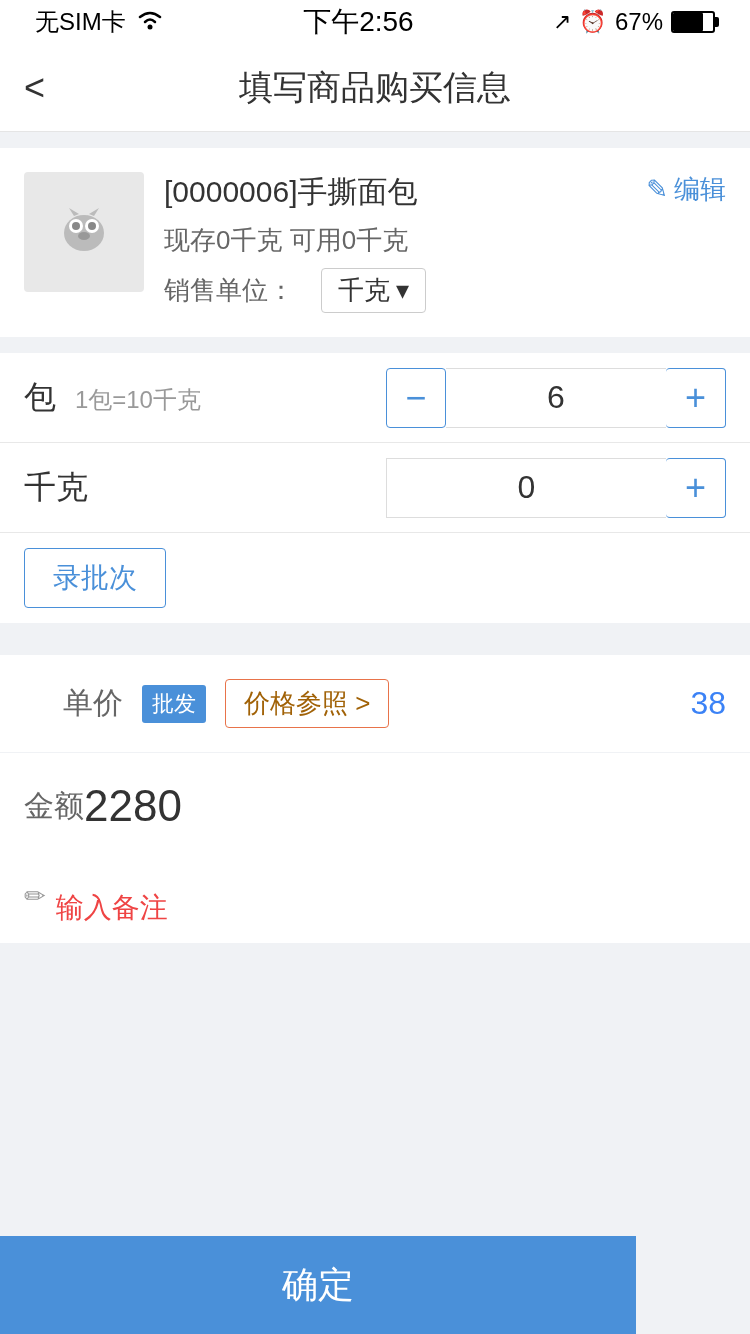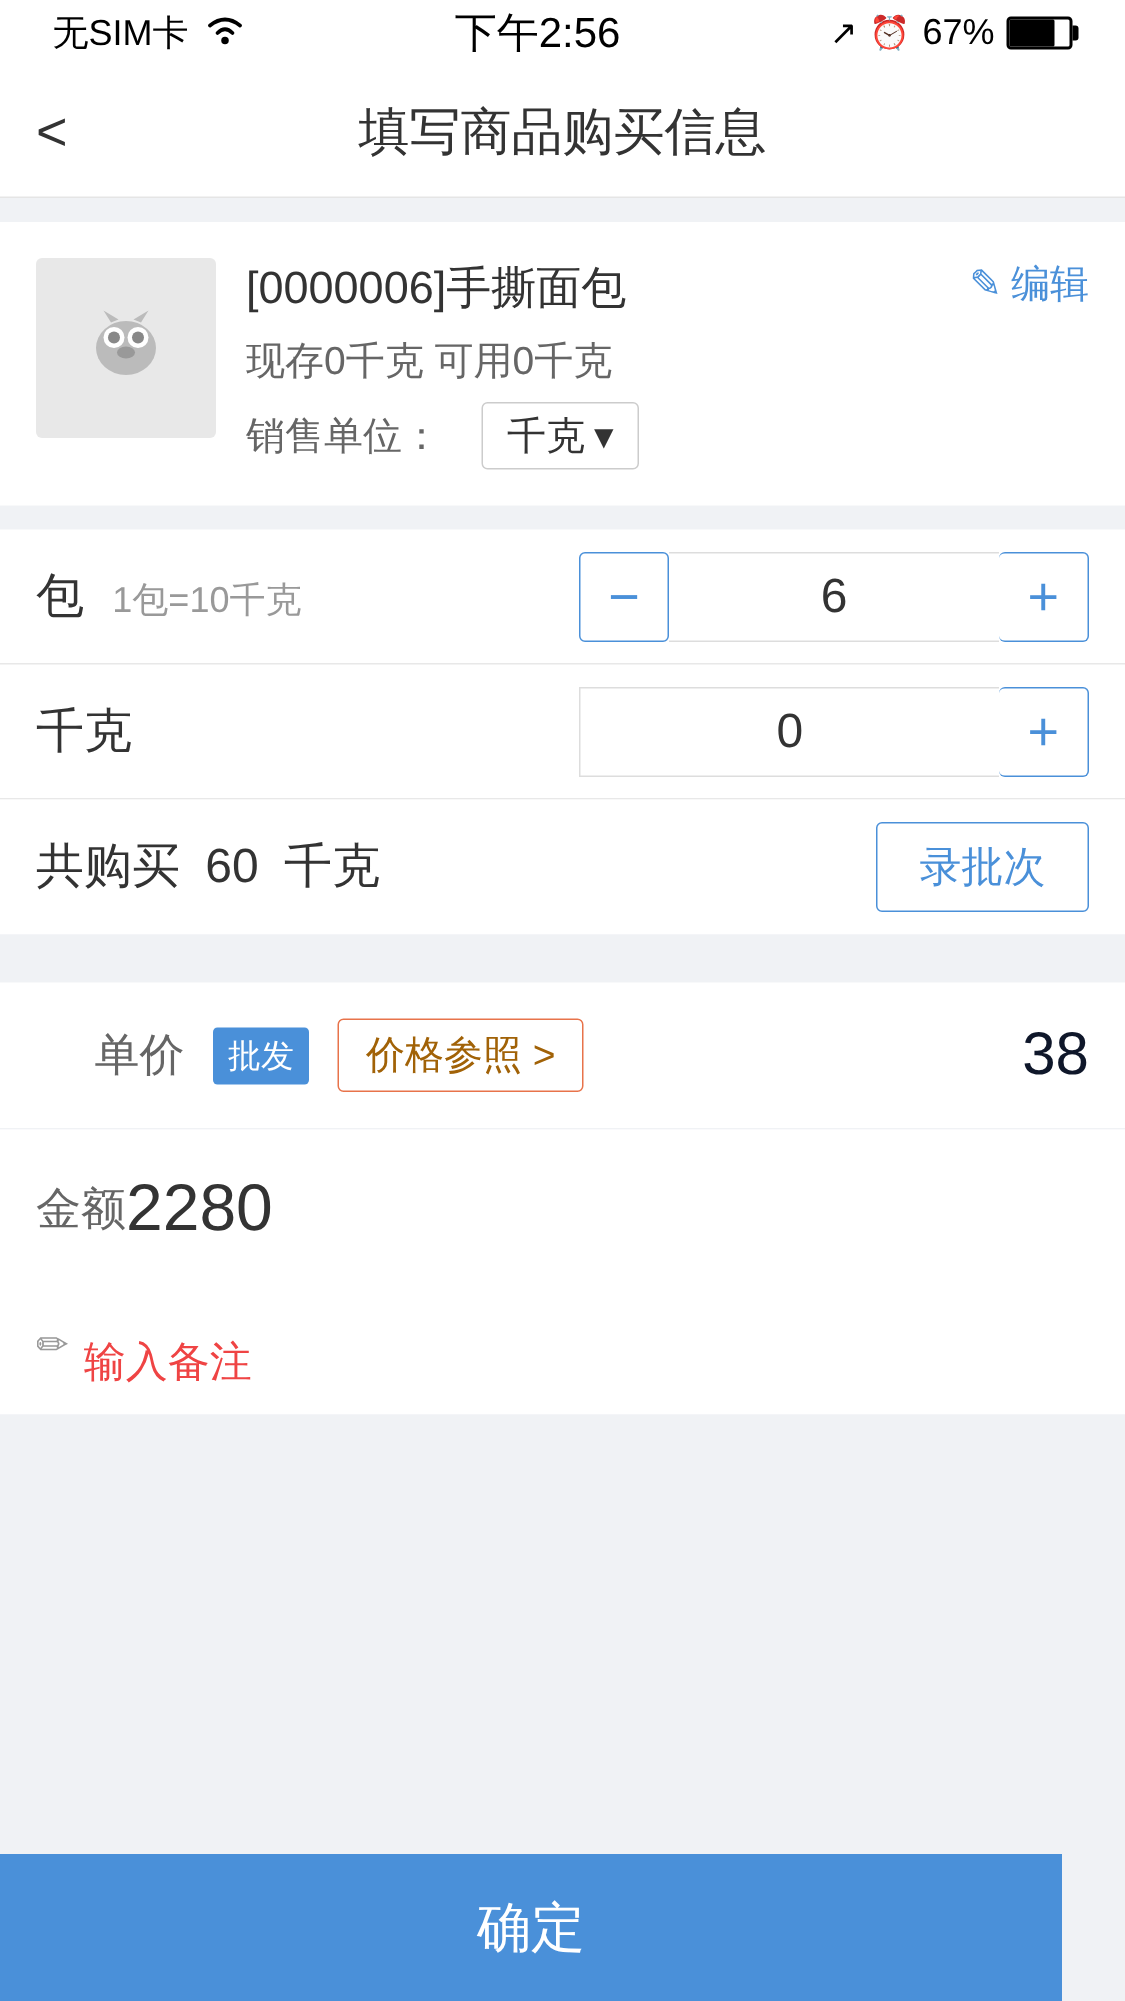--- a/index.html
+++ b/index.html
@@ -262,22 +262,22 @@
       background: #fff;
       font-size: 26px;
       padding: 6px 18px;
       border-radius: 4px;
       display: flex;
       align-items: center;
       gap: 4px;
       cursor: pointer;
     }
     .price-value {
-      font-size: 40px;
-      color: #0f172a;
+      font-size: 32px;
+      color: #3b82f6;
       font-weight: 400;
     }
 
     
     .amount-section {
       background: #fff;
       padding: 28px 24px 16px;
     }
     .amount-row {
       display: flex;
@@ -314,21 +314,21 @@
       flex: 1;
       background: #f0f2f5;
       min-height: 300px;
     }
 
     
     .confirm-btn {
       position: fixed;
       bottom: 0;
       left: 0;
-      width: 708px;
+      width: 636px;
       height: 98px;
       background: #4a90d9;
       color: #fff;
       font-size: 36px;
       display: flex;
       align-items: center;
       justify-content: center;
       cursor: pointer;
       border: none;
     }
@@ -416,25 +416,20 @@
   <div class="input-row">
     <div class="input-label">千克</div>
     <div class="input-controls">
       <input class="ctrl-input" type="text" value="0" readonly="" style="outline: none; border-left: 1.5px solid rgb(221, 221, 221); width: 280px;">
       <div class="ctrl-btn ctrl-btn-plus">+</div>
     </div>
   </div>
 </div>
 
 <div class="total-row">
-  <div class="total-text">
-    <span>共购买</span>
-    <span style="margin:0 8px;">60</span>
-    <span>千克</span>
-  </div>
   <button class="batch-btn">录批次</button>
 </div>
 
 <div class="section-divider"></div>
 
 <div class="price-section">
   <div class="price-row">
     <div class="price-label-group">
       <span class="price-label">单价</span>
       <span class="price-tag">批发</span>

